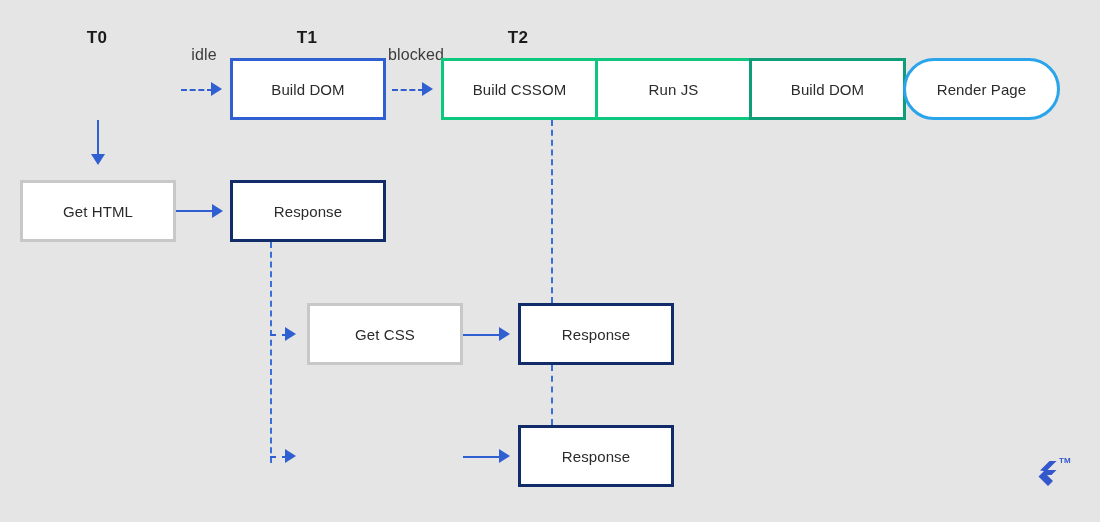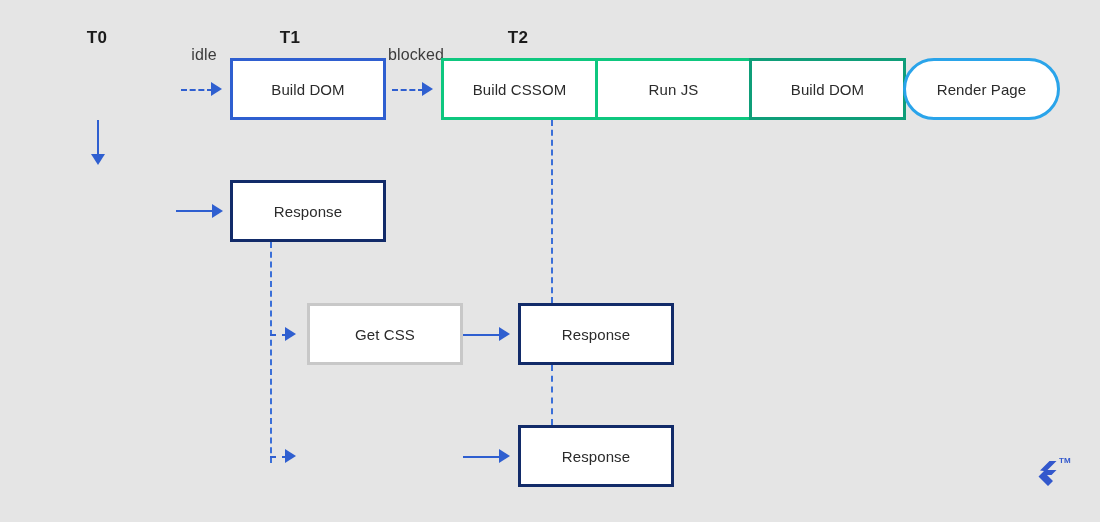--- a/index.html
+++ b/index.html
@@ -100,21 +100,21 @@
     height: 40px;
   }
   .brand svg { display: block; }
 </style>
 </head>
 <body>
 
 <div id="stage">
 
   <div class="phase-label" style="left:97px; top:28px;">T0</div>
-  <div class="phase-label" style="left:290px; top:28px;">T1</div>
+  <div class="phase-label" style="left:307px; top:28px;">T1</div>
   <div class="phase-label" style="left:518px; top:28px;">T2</div>
 
   <div class="edge-label" style="left:204px; top:46px;">idle</div>
   <div class="edge-label" style="left:416px; top:46px;">blocked</div>
 
 
   <div class="node b-blue" style="left:230px; top:58px; width:156px; height:62px;">
     <span class="node-label">Build DOM</span>
   </div>
 
@@ -136,20 +136,23 @@
 
   <div class="dash-h" style="left:181px; top:89px; width:32px;"></div>
   <div class="arrow-r" style="left:211px; top:82px;"></div>
 
   <div class="dash-h" style="left:392px; top:89px; width:32px;"></div>
   <div class="arrow-r" style="left:422px; top:82px;"></div>
 
   <div class="line-v" style="left:97px; top:120px; height:41px;"></div>
   <div class="arrow-d" style="left:91px; top:154px;"></div>
 
+  <div class="node b-gray" style="left:20px; top:180px; width:156px; height:62px;">
+    <span class="node-label">Get HTML</span>
+  </div>
 
   <div class="line-h" style="left:176px; top:210px; width:38px;"></div>
   <div class="arrow-r" style="left:212px; top:204px;"></div>
 
   <div class="node b-navy" style="left:230px; top:180px; width:156px; height:62px;">
     <span class="node-label">Response</span>
   </div>
 
   <div class="dash-v" style="left:270px; top:242px; height:221px;"></div>
 

